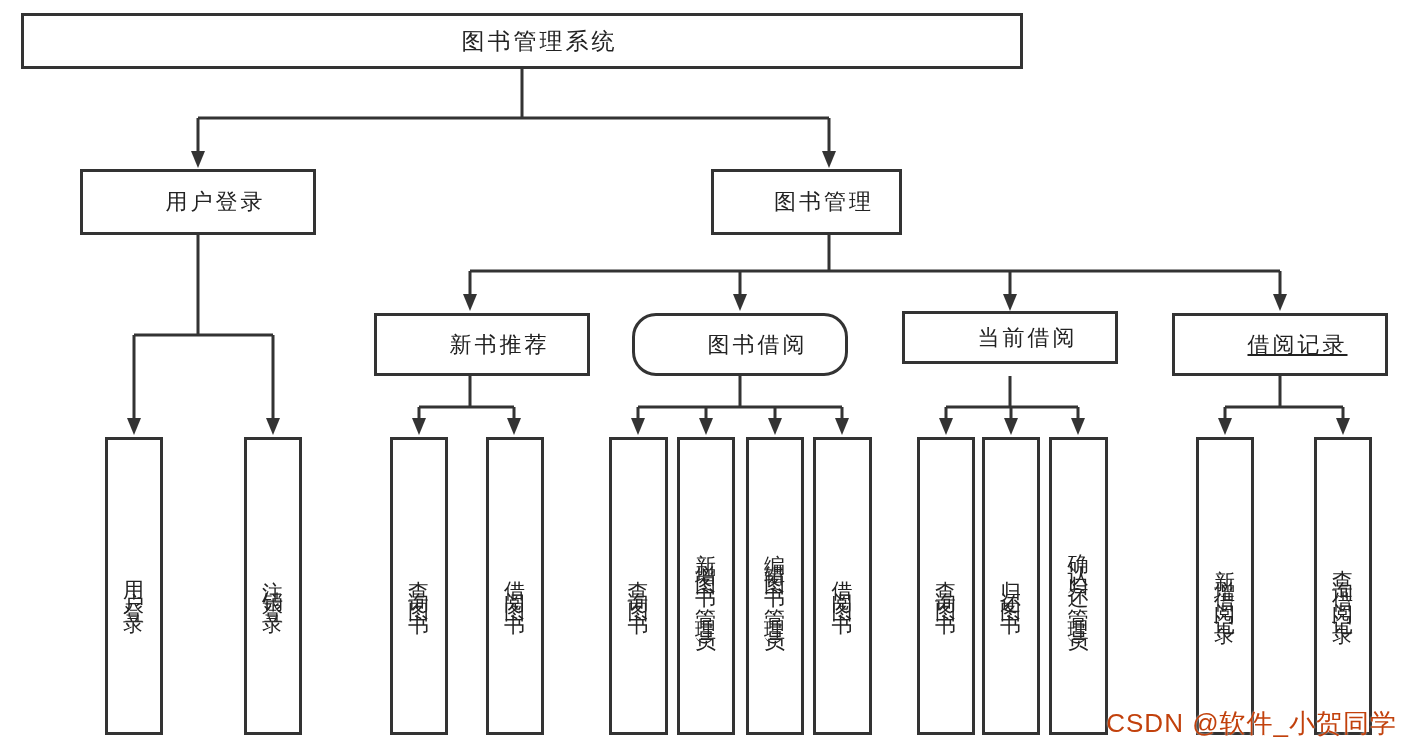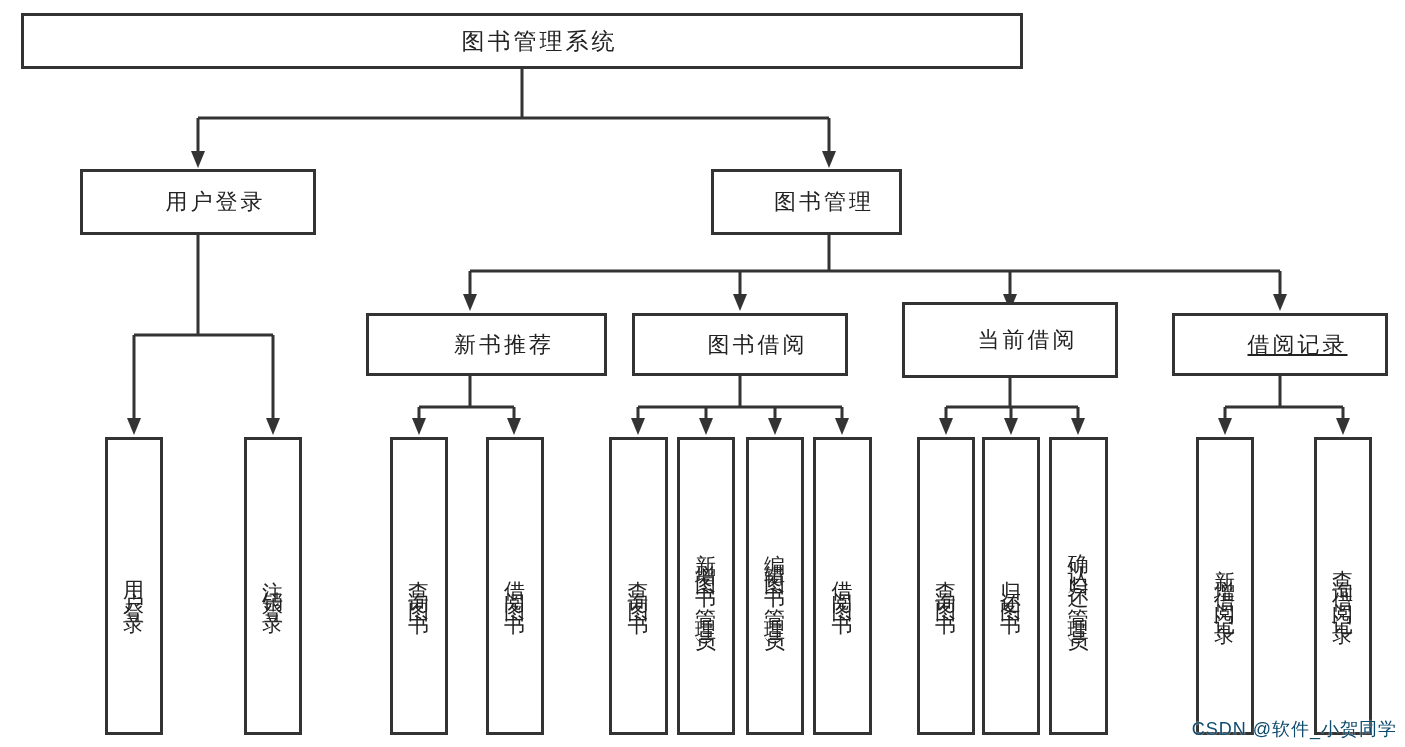--- a/index.html
+++ b/index.html
@@ -40,22 +40,22 @@
     writing-mode: vertical-rl;
     text-orientation: mixed;
     font-size: 21px;
     letter-spacing: 11px;
     line-height: 1;
   }
   .watermark {
     position: absolute;
     right: 8px;
     bottom: 6px;
-    font-size: 18px;
-    color: #0c4a6e;
+    font-size: 26px;
+    color: #c2410c;
     letter-spacing: 1px;
     text-shadow: 0 0 2px #ffffff;
     z-index: 2;
     white-space: nowrap;
   }
 </style>
 </head>
 <body>
 
 <div class="canvas">
@@ -91,23 +91,23 @@
       <polygon points="1218,418 1232,418 1225,435"></polygon>
       <polygon points="1336,418 1350,418 1343,435"></polygon>
     </g>
   </svg>
 
   <div class="box h root-box" style="left:21px; top:13px; width:1002px; height:56px;">图书管理系统</div>
 
   <div class="box h" style="left:80px; top:169px; width:236px; height:66px;">用户登录</div>
   <div class="box h" style="left:711px; top:169px; width:191px; height:66px;">图书管理</div>
 
-  <div class="box h" style="left:366px; top:313px; width:241px; height:63px;">新书推荐</div>
-  <div class="box h" style="left:632px; top:313px; width:216px; height:63px;">图书借阅</div>
-  <div class="box h" style="left:902px; top:302px; width:216px; height:76px;">当前借阅</div>
+  <div class="box h" style="left:374px; top:313px; width:216px; height:63px;">新书推荐</div>
+  <div class="box h" style="left:632px; top:313px; width:216px; height:63px;border-radius:24px;">图书借阅</div>
+  <div class="box h" style="left:902px; top:311px; width:216px; height:53px;">当前借阅</div>
   <div class="box h" style="left:1172px; top:313px; width:216px; height:63px;text-decoration:underline;">借阅记录</div>
 
   <div class="box v" style="left:105px; top:437px; width:58px; height:298px;">用户登录</div>
   <div class="box v" style="left:244px; top:437px; width:58px; height:298px;">注销登录</div>
 
   <div class="box v" style="left:390px; top:437px; width:58px; height:298px;">查询图书</div>
   <div class="box v" style="left:486px; top:437px; width:58px; height:298px;">借阅图书</div>
 
   <div class="box v" style="left:609px; top:437px; width:59px; height:298px;">查询图书</div>
   <div class="box v" style="left:677px; top:437px; width:58px; height:298px;">新增图书（管理员）</div>

